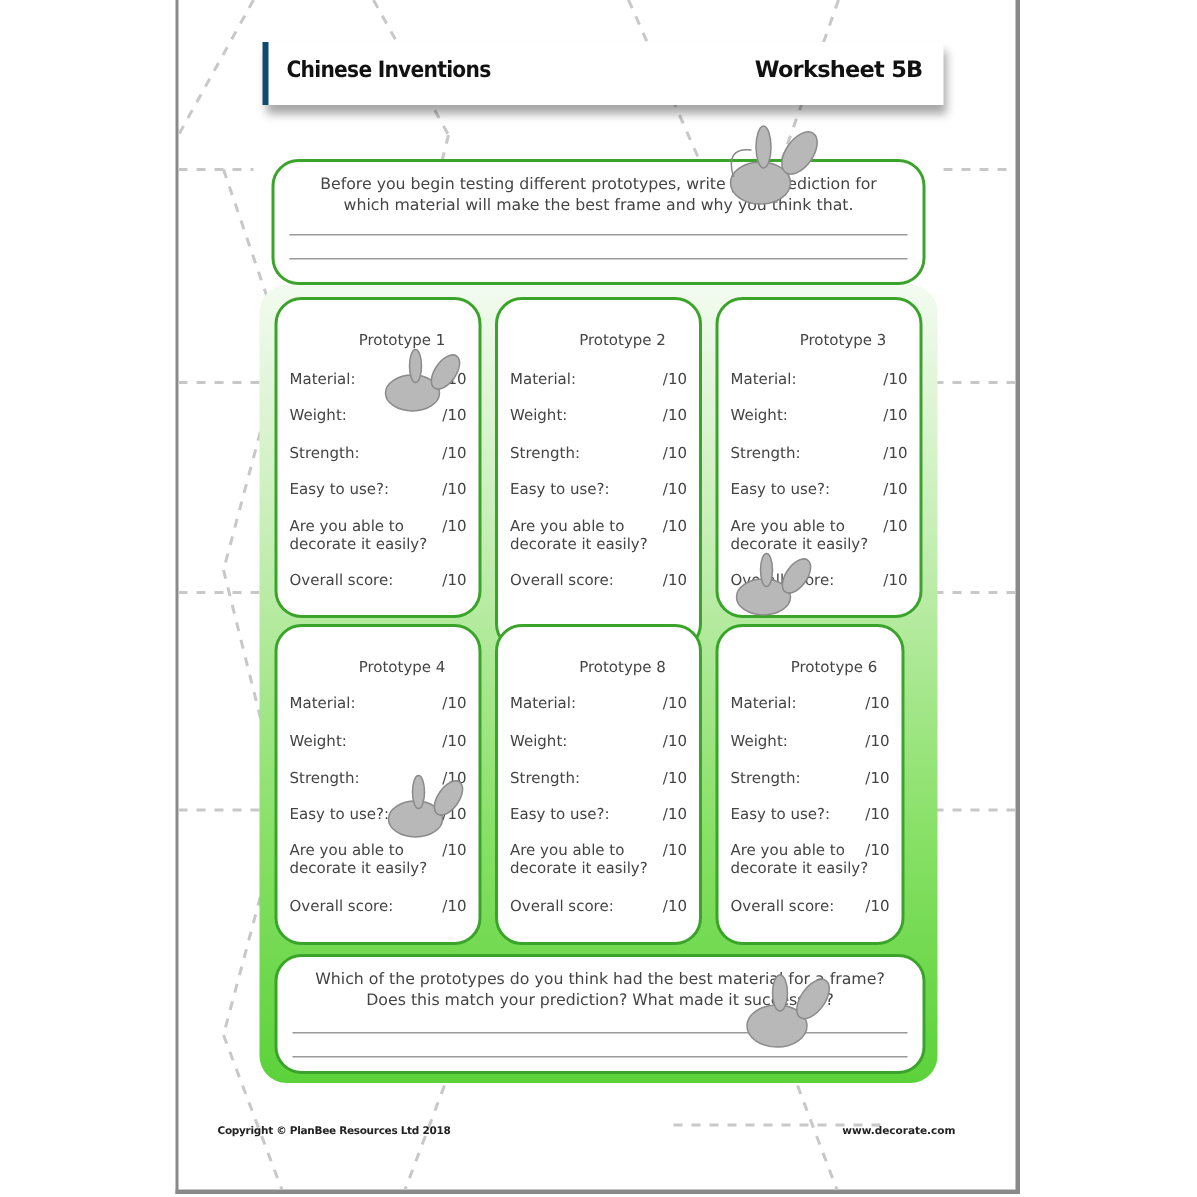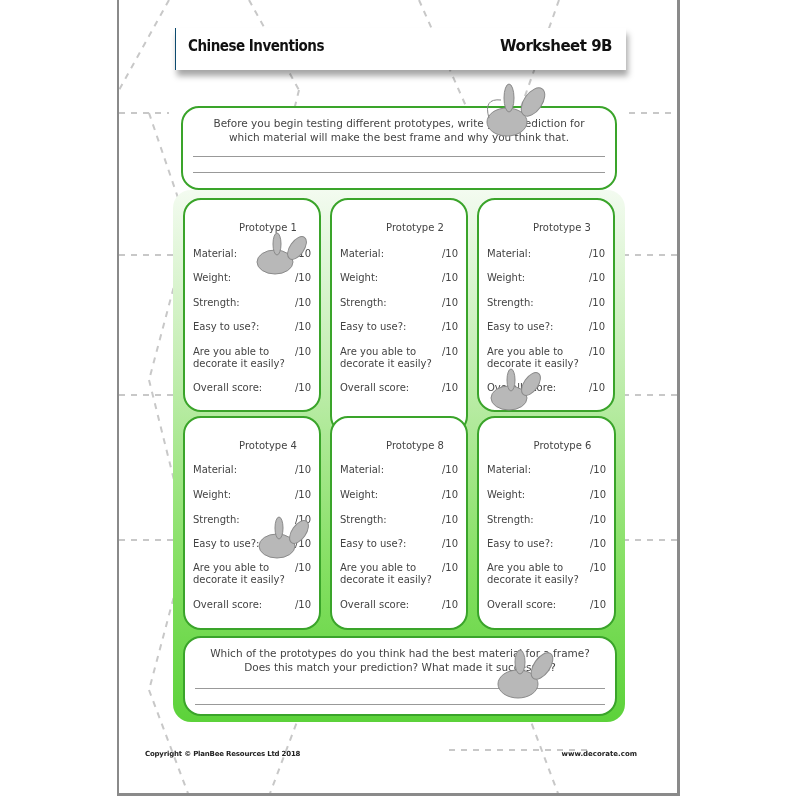--- a/index.html
+++ b/index.html
@@ -13,21 +13,21 @@
       background: #ffffff;
       border-left: 2px solid #8a8a8a; border-right: 3px solid #8a8a8a; border-bottom: 3px solid #8a8a8a;
       box-sizing: border-box; overflow: hidden;
     }
     
     .hexbg { position: absolute; left: 0; top: 0; width: 563px; height: 796px; }
     .title-bar {
       position: absolute; left: 56px; top: 28px; width: 450px; height: 42px;
       background: #ffffff;
       box-shadow: 2px 6px 6px rgba(0,0,0,0.35);
-      border-left: 1px solid #0c4a6e;
+      border-left: 4px solid #0c4a6e;
     }
     .title-left {
       position: absolute; left: 12px; top: 9px; font-weight: bold; font-size: 15px;
       font-family: "DejaVu Sans Condensed", "DejaVu Sans", sans-serif; letter-spacing: -0.5px; color: #111;
     }
     .title-right {
       position: absolute; right: 14px; top: 9px; font-weight: bold; font-size: 15px;
       letter-spacing: -0.5px; color: #111;
     }
     .name-row { position: absolute; left: 52px; top: 74px; width: 458px; height: 20px; font-weight: bold; font-size: 15px; color: #111; }
@@ -88,21 +88,21 @@
       <line x1="440" y1="540" x2="400" y2="690"></line>
       <line x1="30" y1="690" x2="70" y2="796"></line>
       <line x1="190" y1="690" x2="150" y2="796"></line>
       <line x1="400" y1="690" x2="440" y2="796"></line>
       <line x1="330" y1="750" x2="470" y2="750"></line>
     </g>
   </svg>
 
   <div class="title-bar">
     <div class="title-left">Chinese Inventions</div>
-    <div class="title-right">Worksheet 9B</div>
+    <div class="title-right">Worksheet 5B</div>
   </div>
 
 
   <div class="box" style="left:62px; top:106px; width:436px; height:84px;">
     <div class="prompt-text">Before you begin testing different prototypes, write your prediction for which material will make the best frame and why you think that.</div>
     <div class="wline" style="top:48px;"></div>
     <div class="wline" style="top:64px;"></div>
   </div>
 
   <div class="green-panel"></div>
@@ -240,21 +240,21 @@
     <div class="row" style="top:144px;">
         <span class="lbl">Are you able to decorate it easily?</span>
         <span class="score">/10</span>
       </div>
     <div class="row" style="top:181px;">
         <span class="lbl">Overall score:</span>
         <span class="score">/10</span>
       </div>
   </div>
 
-  <div class="box" style="left:358px; top:416px; width:139px; height:214px;">
+  <div class="box" style="left:358px; top:416px; width:126px; height:214px;">
     <div class="card-title">Prototype 6</div>
     <div class="row" style="top:46px;">
         <span class="lbl">Material:</span>
         <span class="score">/10</span>
       </div>
     <div class="row" style="top:71px;">
         <span class="lbl">Weight:</span>
         <span class="score">/10</span>
       </div>
     <div class="row" style="top:96px;">

